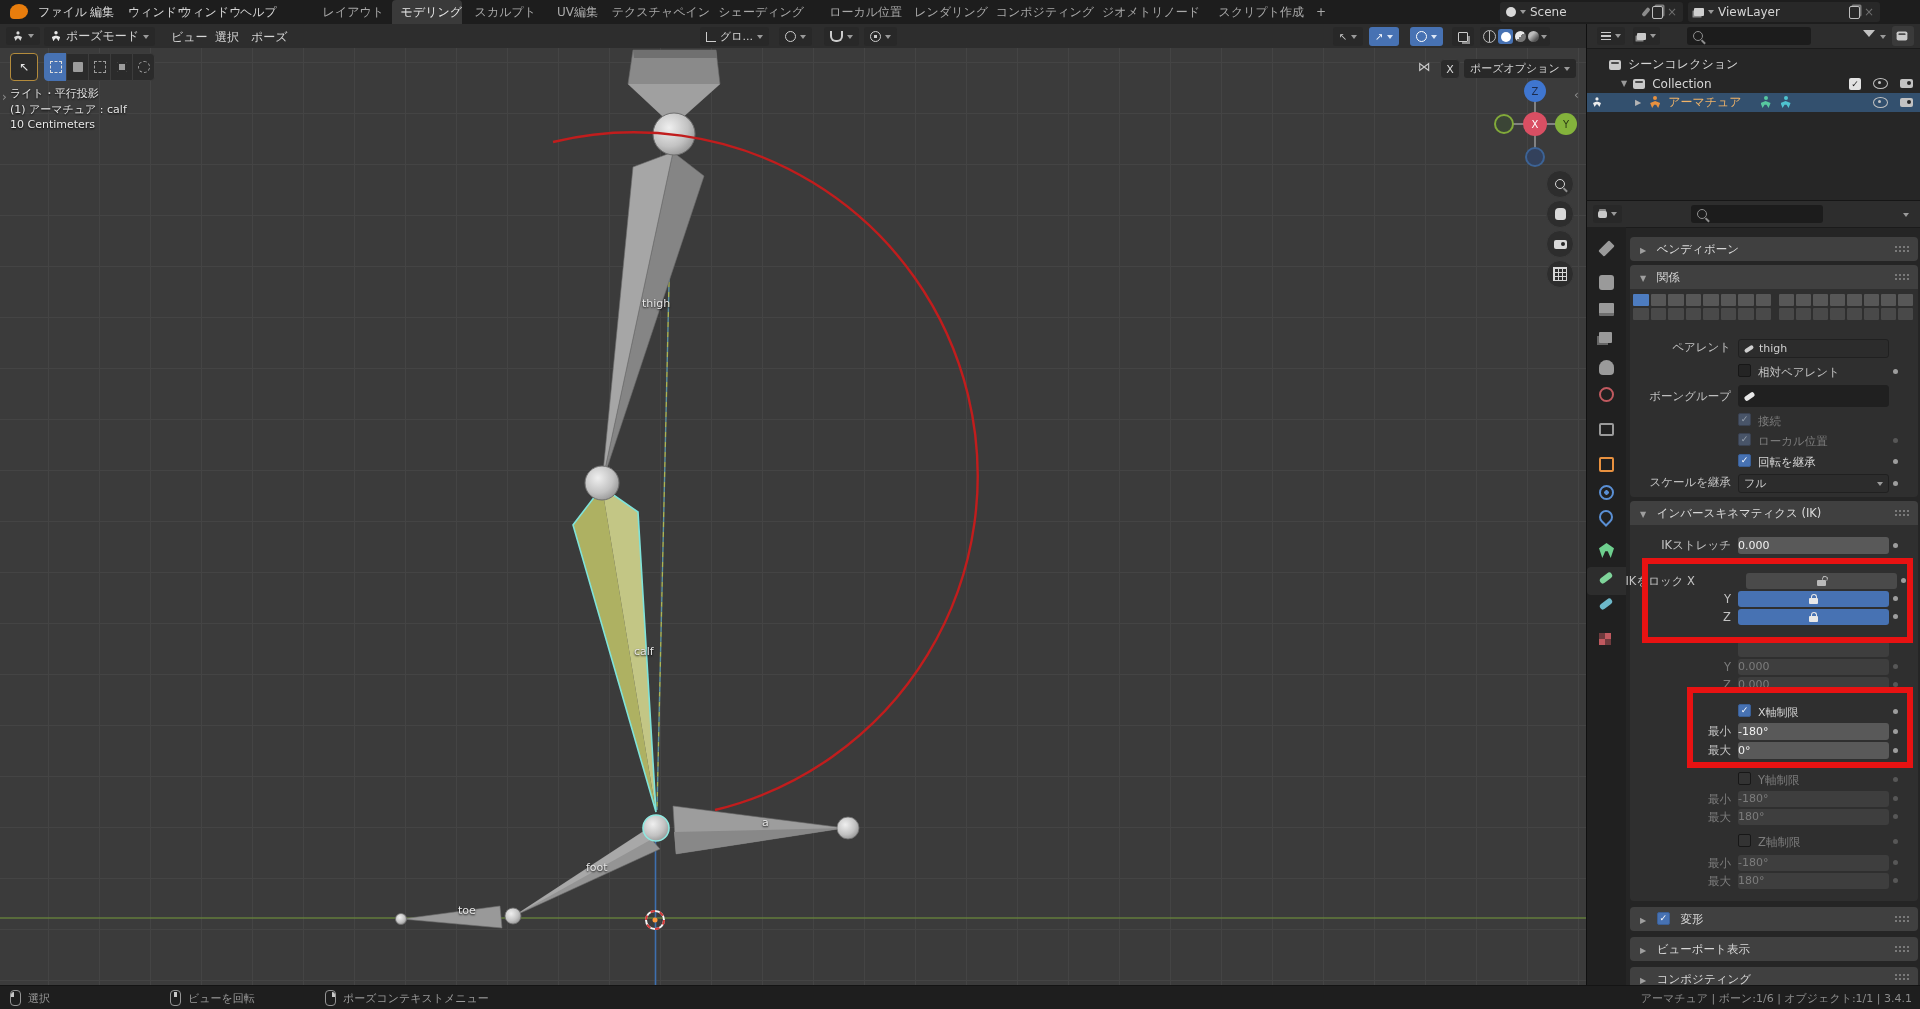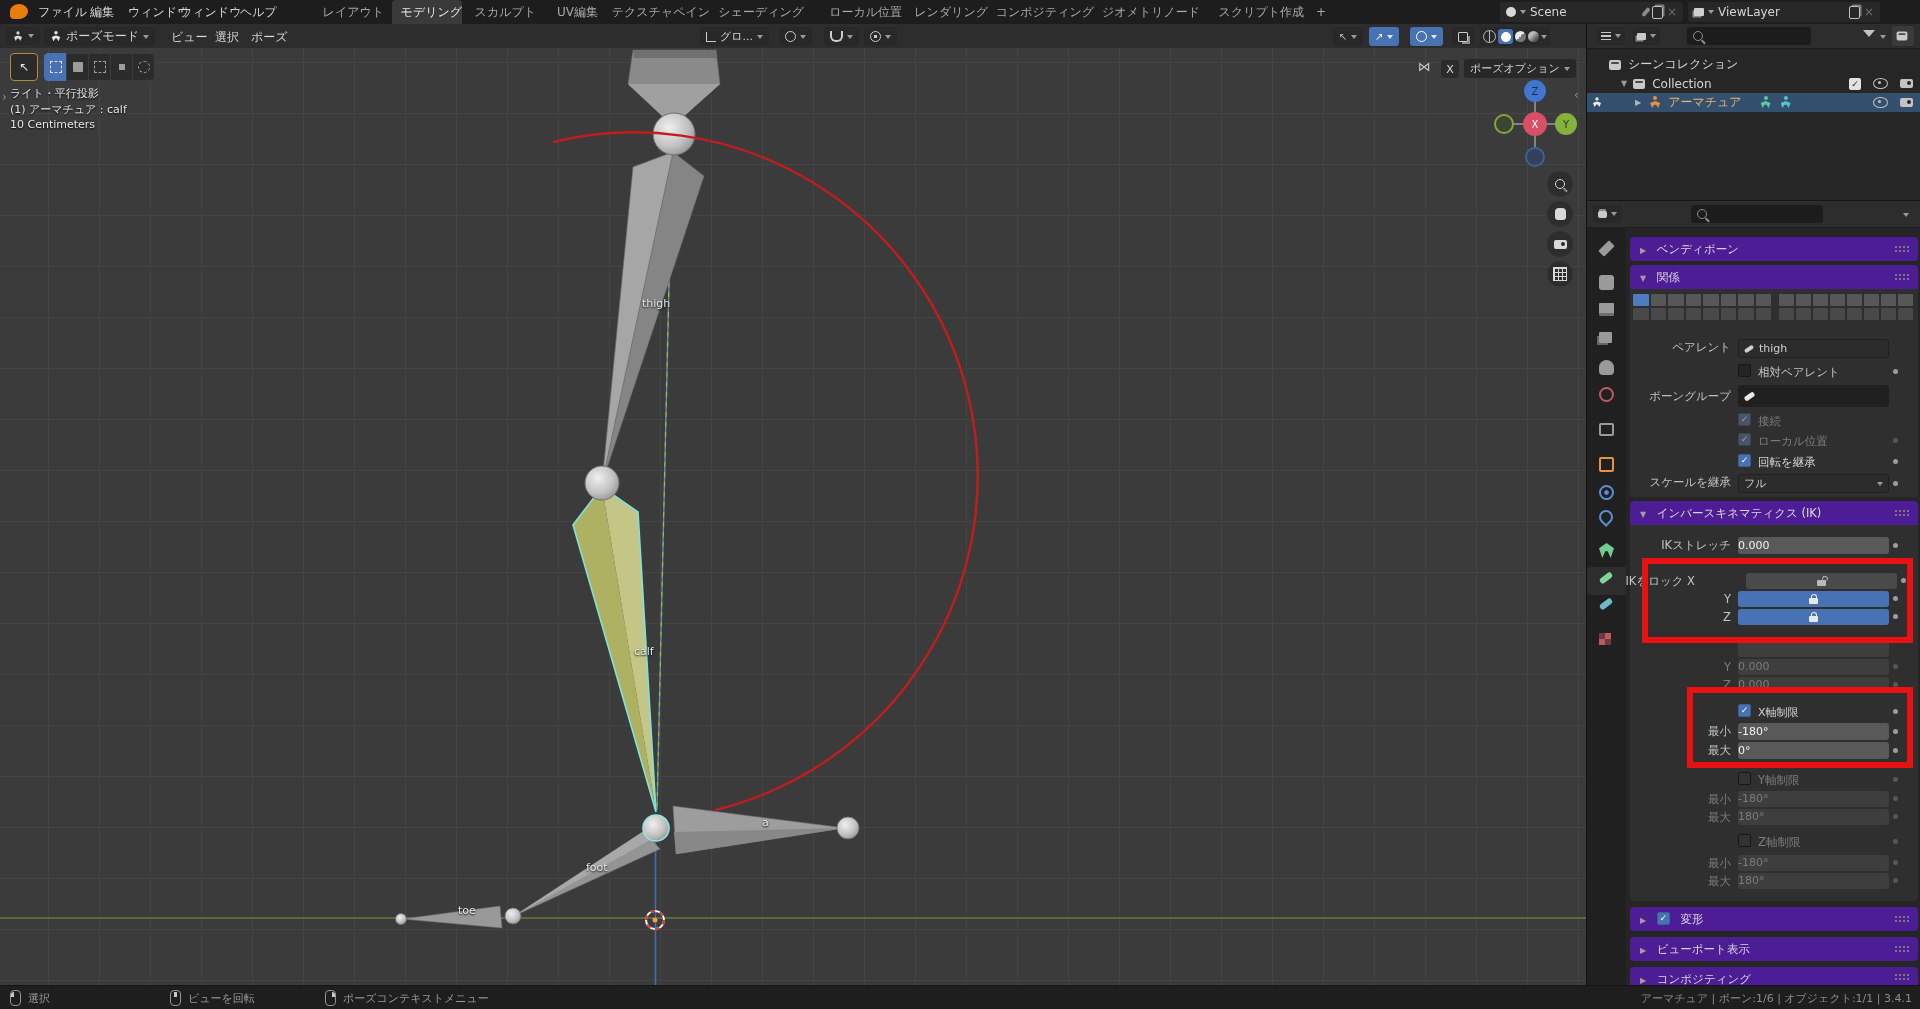--- a/index.html
+++ b/index.html
@@ -36,21 +36,21 @@
   .sl{position:absolute;left:151px;width:151px;height:17px;background:#595959;border-radius:3px;font-size:11px;line-height:17px;color:#f1f1f1}
   .sl.dis{background:#3e3e3e;color:#7c7c7c}
   .fld{position:absolute;left:151px;width:151px;background:#2c2c2c;border:1px solid #202020;border-radius:3px;display:flex;align-items:center;gap:5px;padding:0 5px;font-size:11px;color:#cfcfcf;box-sizing:border-box}
   .cb{position:absolute;width:13px;height:13px;border-radius:2px;background:#242424;border:1px solid #171717;box-sizing:border-box}
   .cb.on{background:#4772b3;border-color:#3a5f96}
   .cb.on::after{content:"✓";position:absolute;left:0;top:0;width:11px;text-align:center;font-size:9px;line-height:11px;color:#fff}
   .cb.dison{background:#485468;border-color:#3a4150}
   .cb.dison::after{content:"✓";position:absolute;left:0;top:0;width:11px;text-align:center;font-size:9px;line-height:11px;color:#9aa3ad}
   .kdot{position:absolute;left:306px;width:5px;height:5px;border-radius:50%;background:#9d9d9d}
   .kdot.dim{background:#575757}
-  .phdr{position:absolute;left:43px;width:288px;height:24px;background:#4c1d95;border-radius:4px;color:#dadada;font-size:11.5px;line-height:24px}
+  .phdr{position:absolute;left:43px;width:288px;height:24px;background:#404040;border-radius:4px;color:#dadada;font-size:11.5px;line-height:24px}
   .phdr .arr{color:#9f9f9f;font-size:8px;margin:0 7px 0 10px}
   .grip{position:absolute;right:8px;top:8px;width:16px;height:9px;background-image:radial-gradient(#7a7a7a 1px,transparent 1.2px);background-size:4px 4px}
   .pnl{position:absolute;left:43px;width:288px;background:#2f2f2f;border-radius:0 0 4px 4px}
   .laycell{background:#575757;border-radius:1px}
   .laycell.r2{background:#494949}
   .laycell.on{background:#4d7cc0}
   .lockbtn{position:absolute;left:151px;width:151px;height:16px;border-radius:3px;background:#4a4a4a;display:flex;align-items:center;justify-content:center}
   .lockbtn.on{background:#4772b3}
   .pad{width:9px;height:6px;background:#e8e8e8;border-radius:1px;position:relative;margin-top:4px}
   .pad::before{content:"";position:absolute;left:1.5px;top:-4px;width:4px;height:4px;border:1.5px solid #e8e8e8;border-bottom:none;border-radius:3px 3px 0 0}

